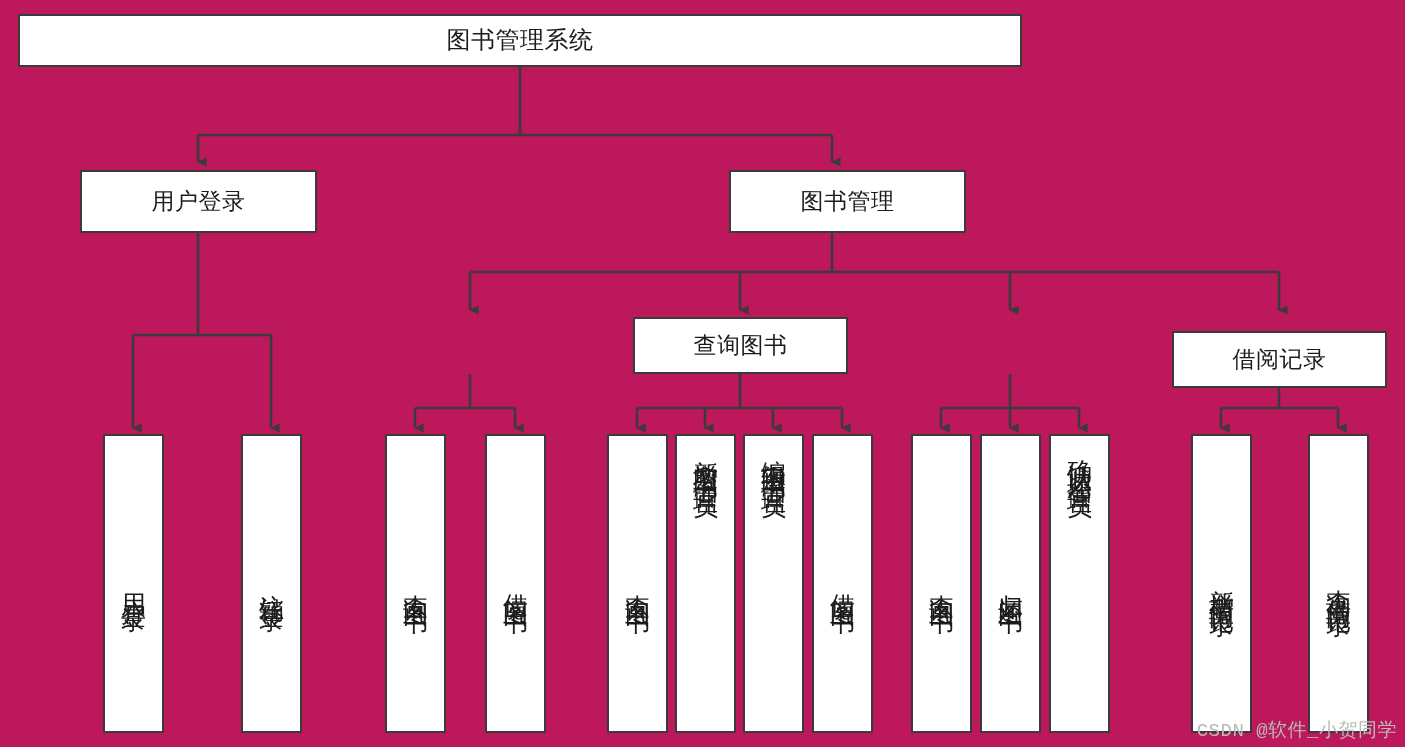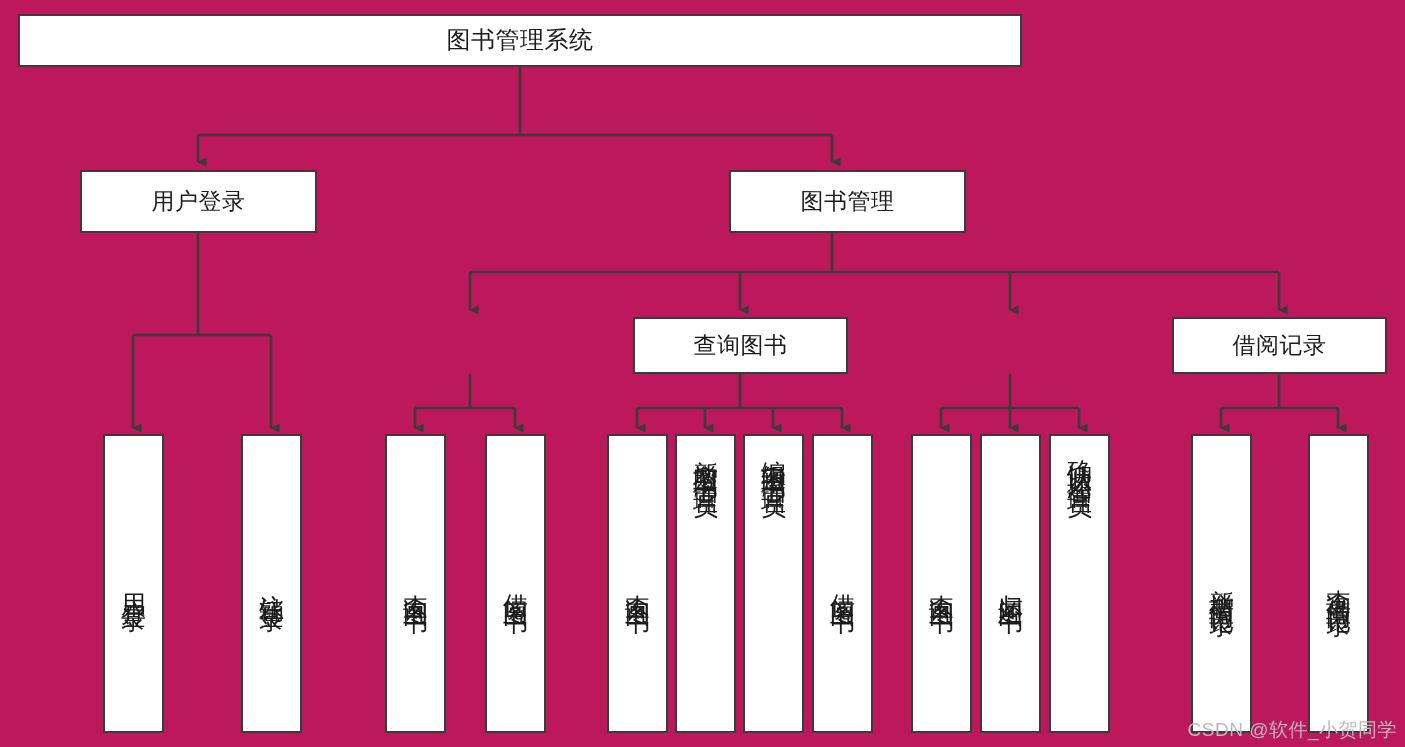--- a/index.html
+++ b/index.html
@@ -63,21 +63,21 @@
     line-height: 1;
   }
   .watermark {
     position: absolute;
     right: 8px;
     bottom: 4px;
     font-size: 19px;
     color: #b9b9b9;
     letter-spacing: 0.5px;
     white-space: pre;
-    font-family: Liberation Sans, sans-serif;
+    font-family: Liberation Mono, monospace;
   }
 </style>
 </head>
 <body>
 
 <div id="canvas">
 
   <svg class="wires" viewBox="0 0 1405 747">
     <defs>
       <marker id="arrow" markerWidth="10" markerHeight="10" refX="4.6" refY="8.6" orient="auto" markerUnits="userSpaceOnUse">
@@ -135,21 +135,21 @@
   <div class="node horiz" style="left:80px; top:170px; width:237px; height:63px;">
     <span class="lbl">用户登录</span>
   </div>
   <div class="node horiz" style="left:711px; top:170px; width:237px; height:63px;margin-left:18px;">
     <span class="lbl">图书管理</span>
   </div>
 
   <div class="node horiz" style="left:633px; top:317px; width:215px; height:57px;">
     <span class="lbl">查询图书</span>
   </div>
-  <div class="node horiz" style="left:1172px; top:317px; width:215px; height:57px;">
+  <div class="node horiz" style="left:1172px; top:331px; width:215px; height:57px;">
     <span class="lbl">借阅记录</span>
   </div>
 
   <div class="node vert" style="left:103px; top:434px; width:61px; height:299px;">
     <span class="lbl">用户登录</span>
   </div>
   <div class="node vert" style="left:241px; top:434px; width:61px; height:299px;">
     <span class="lbl">注销登录</span>
   </div>
 

